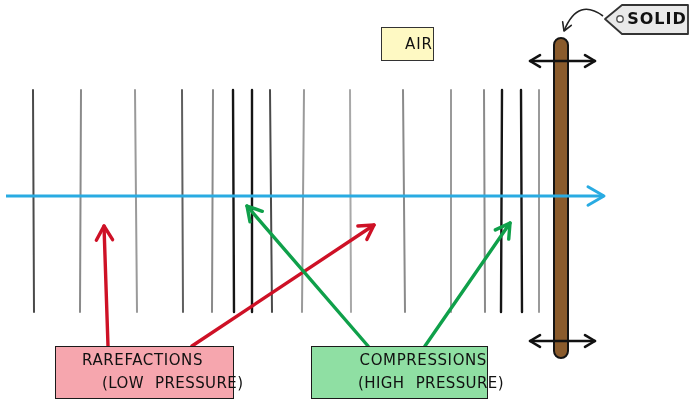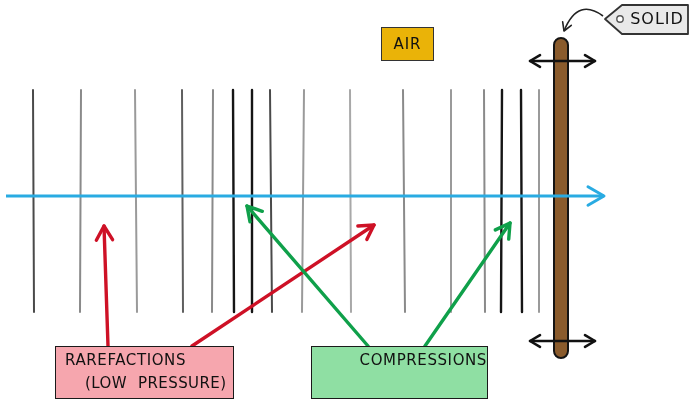--- a/index.html
+++ b/index.html
@@ -8,25 +8,25 @@
     font-family:"DejaVu Sans","Liberation Sans",sans-serif;overflow:hidden;color:#111;
   }
   .stage > svg{position:absolute;left:0;top:0;}
   .air-box{
     position:absolute;left:381px;top:27px;width:51px;height:32px;
     display:flex;align-items:center;justify-content:center;
     border:1.7px solid #333;font-size:15px;letter-spacing:1px;
   }
   .tag-label{
     position:absolute;left:626px;top:9px;width:62px;height:20px;
-    font-size:16px;letter-spacing:1px;text-align:center;line-height:20px;
+    font-size:16px;letter-spacing:1px;text-align:center;line-height:20px;font-weight:bold;
   }
   .callout{
     position:absolute;top:346px;height:53px;border:1.9px solid #1a1a1a;
-    box-sizing:border-box;padding:2px 0 0 9px;
+    box-sizing:border-box;padding:2px 0 0 26px;
   }
   .callout.rarefactions{left:55px;width:179px;}
   .callout.compressions{left:311px;width:177px;}
   .callout-line{font-size:15px;letter-spacing:.6px;line-height:23px;white-space:nowrap;}
   .callout-line.sub{word-spacing:6px;letter-spacing:.4px;margin-left:20px;}
 </style>
 </head>
 <body>
 
 <div class="stage">
@@ -71,28 +71,29 @@
       <line x1="192" y1="346" x2="374" y2="225" stroke="#CE1126" stroke-width="3.4" stroke-linecap="round" marker-end="url(#m-red)"></line>
       <line x1="368" y1="346" x2="247" y2="206" stroke="#0FA04A" stroke-width="3.4" stroke-linecap="round" marker-end="url(#m-green)"></line>
       <line x1="425" y1="346" x2="510" y2="223" stroke="#0FA04A" stroke-width="3.4" stroke-linecap="round" marker-end="url(#m-green)"></line>
       <line x1="530" y1="61" x2="595" y2="61" stroke="#111111" stroke-width="2.4" stroke-linecap="round" marker-end="url(#m-black)" marker-start="url(#m-black)"></line>
       <line x1="530" y1="341" x2="595" y2="341" stroke="#111111" stroke-width="2.4" stroke-linecap="round" marker-end="url(#m-black)" marker-start="url(#m-black)"></line>
       <polygon points="605,19 622,5 688,5 688,34 622,34" fill="#E9E9E9" stroke="#333333" stroke-width="1.8" stroke-linejoin="round"></polygon>
       <circle cx="620" cy="19" r="3.2" fill="#ffffff" stroke="#555555" stroke-width="1.4"></circle>
       <path d="M 603 16 C 588 5 574 6 564 31" fill="none" stroke="#222222" stroke-width="1.6" marker-end="url(#m-tagptr)"></path>
     </svg>
 
-  <div class="air-box" style="background: #eab308;">
+  <div class="air-box" style="background: #fef9c3; justify-content: flex-end;">
     <span>AIR</span>
   </div>
 
   <span class="tag-label">SOLID</span>
 
   <div class="callout rarefactions" style="background: rgb(246, 166, 174);">
     <div class="callout-line">RAREFACTIONS</div>
     <div class="callout-line sub">(LOW PRESSURE)</div>
   </div>
 
   <div class="callout compressions" style="background: rgb(143, 223, 163); text-align: right;">
     <div class="callout-line">COMPRESSIONS</div>
+    <div class="callout-line sub">(HIGH PRESSURE)</div>
   </div>
 
 </div>
 
 </body></html>

